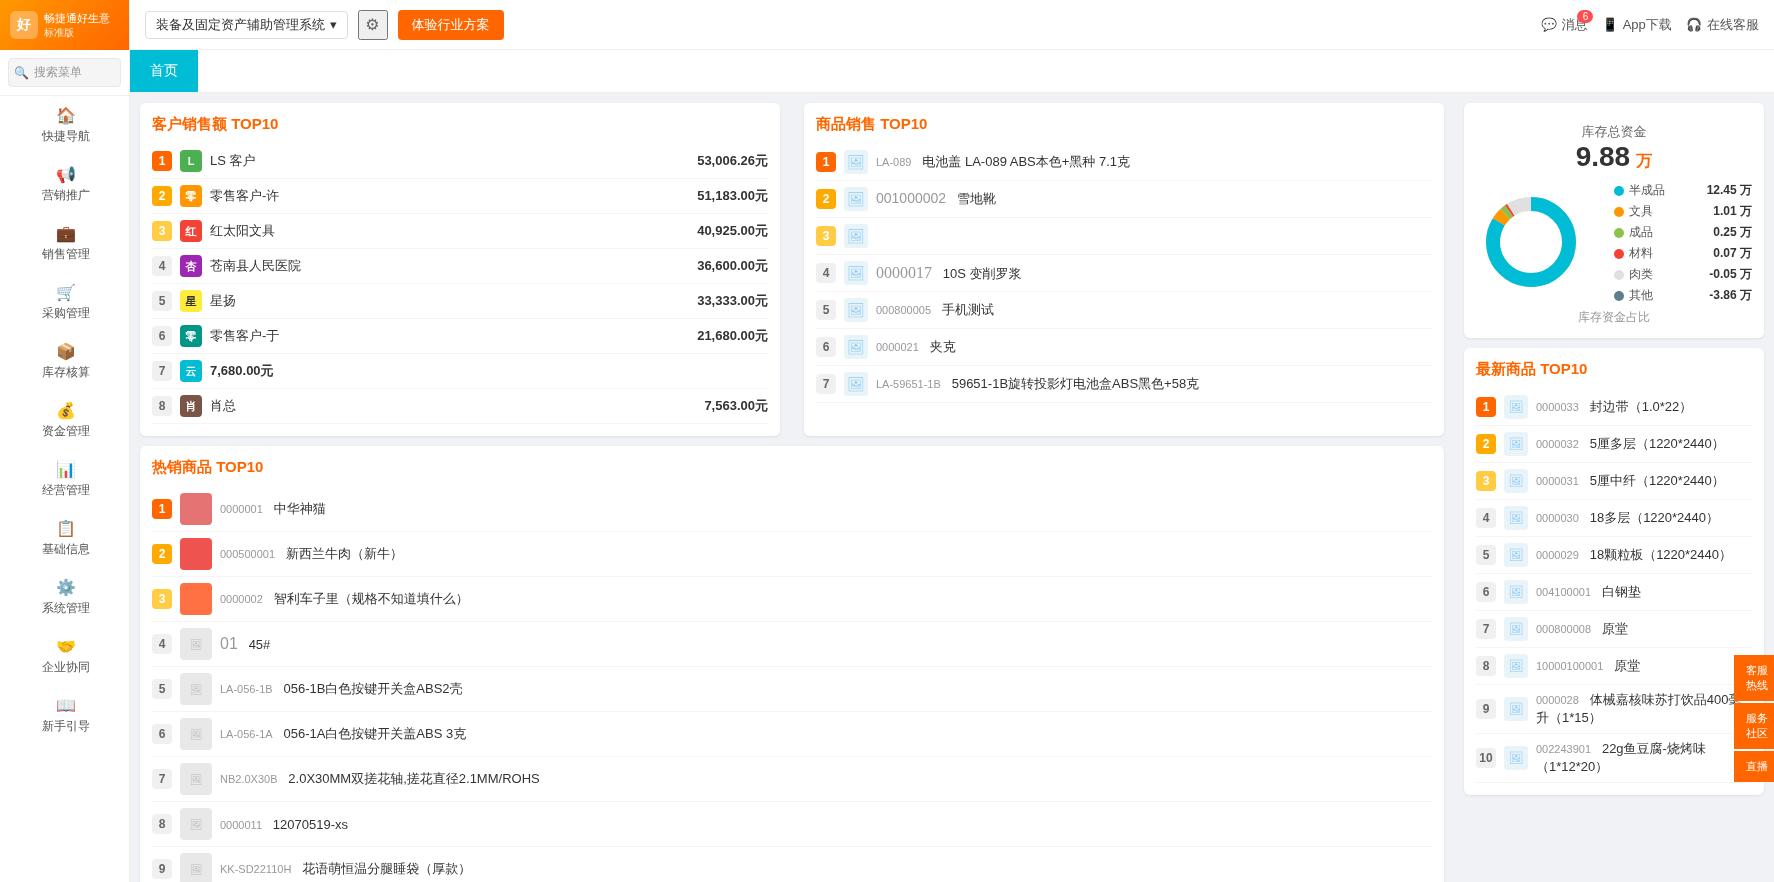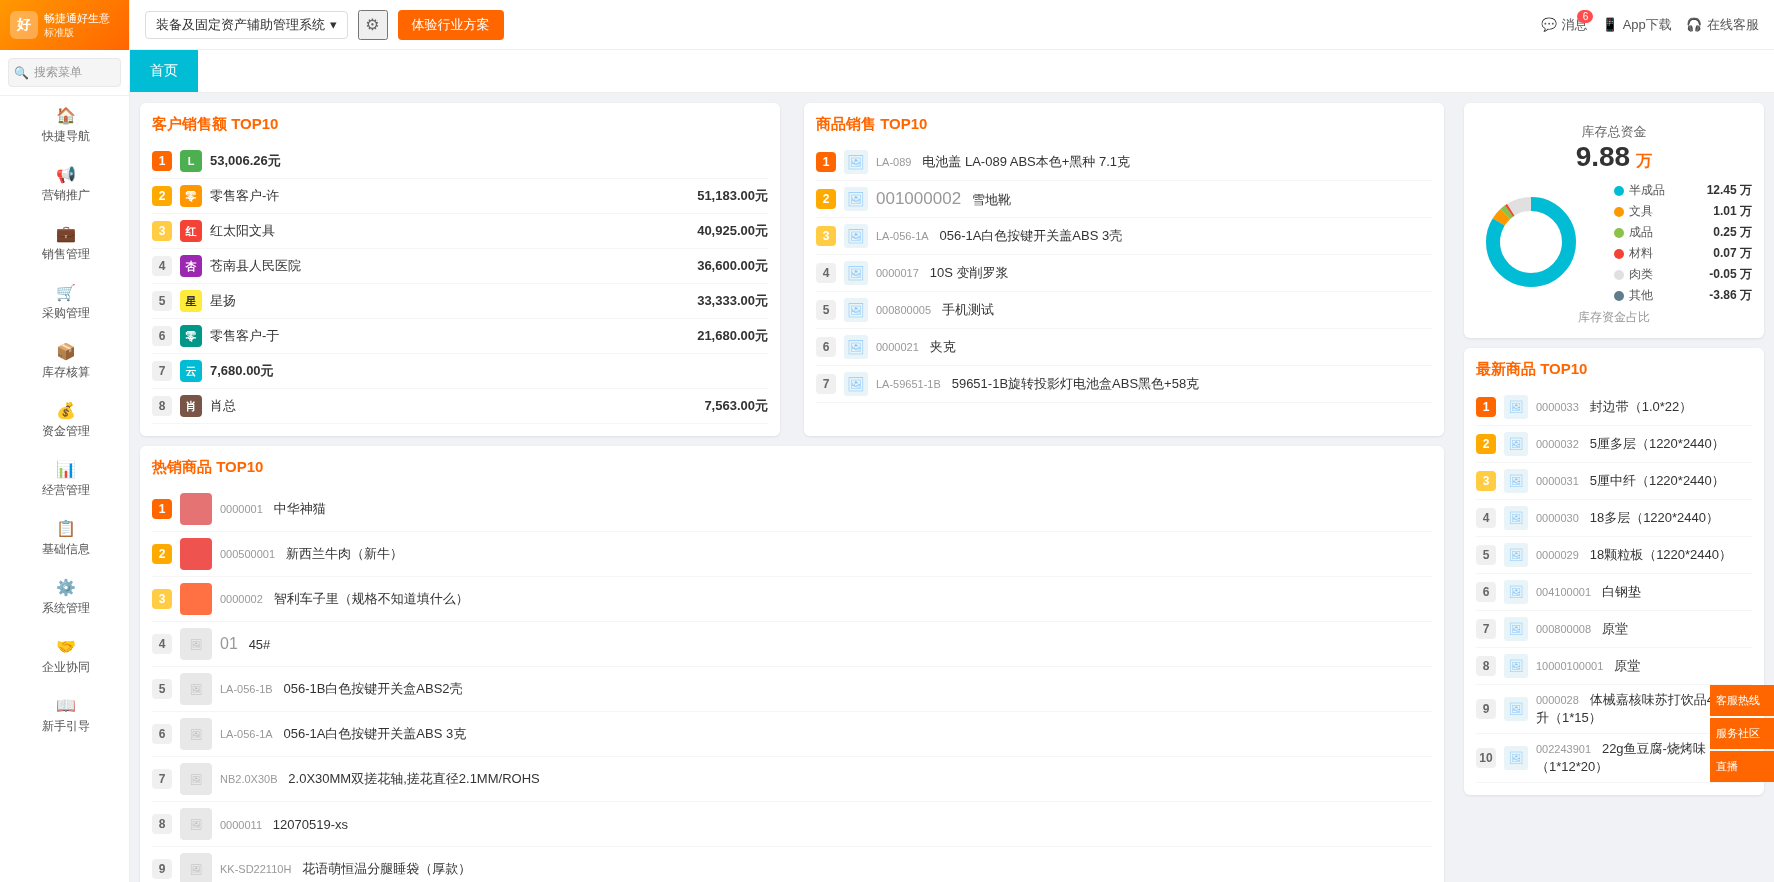--- a/index.html
+++ b/index.html
@@ -163,22 +163,22 @@
     }
     .img-icon { color: #90caf9; font-size: 14px; }
 
     
     .float-btns {
       position: fixed; right: 0; bottom: 100px;
       display: flex; flex-direction: column; gap: 2px;
     }
     .float-btn {
       background: #ff6600; color: white; padding: 8px 6px;
-      font-size: 11px; text-align: left; cursor: pointer;
-      writing-mode: horizontal-tb; width: 64px;
+      font-size: 11px; text-align: right; cursor: pointer;
+      writing-mode: horizontal-tb; width: 40px;
     }
 
     
     ::-webkit-scrollbar { width: 6px; }
     ::-webkit-scrollbar-track { background: #f1f1f1; }
     ::-webkit-scrollbar-thumb { background: #ddd; border-radius: 3px; }
   </style>
 </head>
 <body>
 
@@ -281,20 +281,21 @@
 
         <div class="card">
           <div class="section-title">
             <span>客户销售额</span>
             <span style="color:#ff6600;">TOP10</span>
           </div>
           <ul class="rank-list" id="customer-rank-list">
               <li class="rank-item">
     <div class="rank-num rank-1">1</div>
     <div class="customer-avatar avatar-green">L</div>
+    <span class="rank-name">LS 客户</span>
     <span class="rank-value">53,006.26元</span>
   </li>
               <li class="rank-item">
     <div class="rank-num rank-2">2</div>
     <div class="customer-avatar avatar-orange">零</div>
     <span class="rank-name">零售客户-许</span>
     <span class="rank-value">51,183.00元</span>
   </li>
               <li class="rank-item">
     <div class="rank-num rank-3">3</div>
@@ -350,43 +351,38 @@
       &nbsp;
       <span>电池盖 LA-089 ABS本色+黑种 7.1克</span>
     </span>
   </li>
               <li class="rank-item">
     <div class="rank-num rank-2">2</div>
     <div class="img-placeholder-sm">
       <span class="img-icon">🖼</span>
     </div>
     <span class="rank-name">
-      <span style="color:#999;font-size:17px;">001000002</span>
+      <span style="color:#999;font-size:14px;">001000002</span>
       &nbsp;
       <span>雪地靴</span>
     </span>
   </li>
               <li class="rank-item">
     <div class="rank-num rank-3">3</div>
     <div class="img-placeholder-sm">
       <span class="img-icon">🖼</span>
     </div>
-    <span class="rank-name">
-      <span style="color:#999;font-size:11px;">LA-056-1A</span>
-      &nbsp;
-      <span>056-1A白色按键开关盖ABS 3壳</span>
-    </span>
   </li>
               <li class="rank-item">
     <div class="rank-num rank-other">4</div>
     <div class="img-placeholder-sm">
       <span class="img-icon">🖼</span>
     </div>
     <span class="rank-name">
-      <span style="color:#999;font-size:11px;">0000017</span>
+      <span style="color:#999;font-size:16px;font-family:Liberation Serif, serif;">0000017</span>
       &nbsp;
       <span>10S 变削罗浆</span>
     </span>
   </li>
               <li class="rank-item">
     <div class="rank-num rank-other">5</div>
     <div class="img-placeholder-sm">
       <span class="img-icon">🖼</span>
     </div>
     <span class="rank-name">

